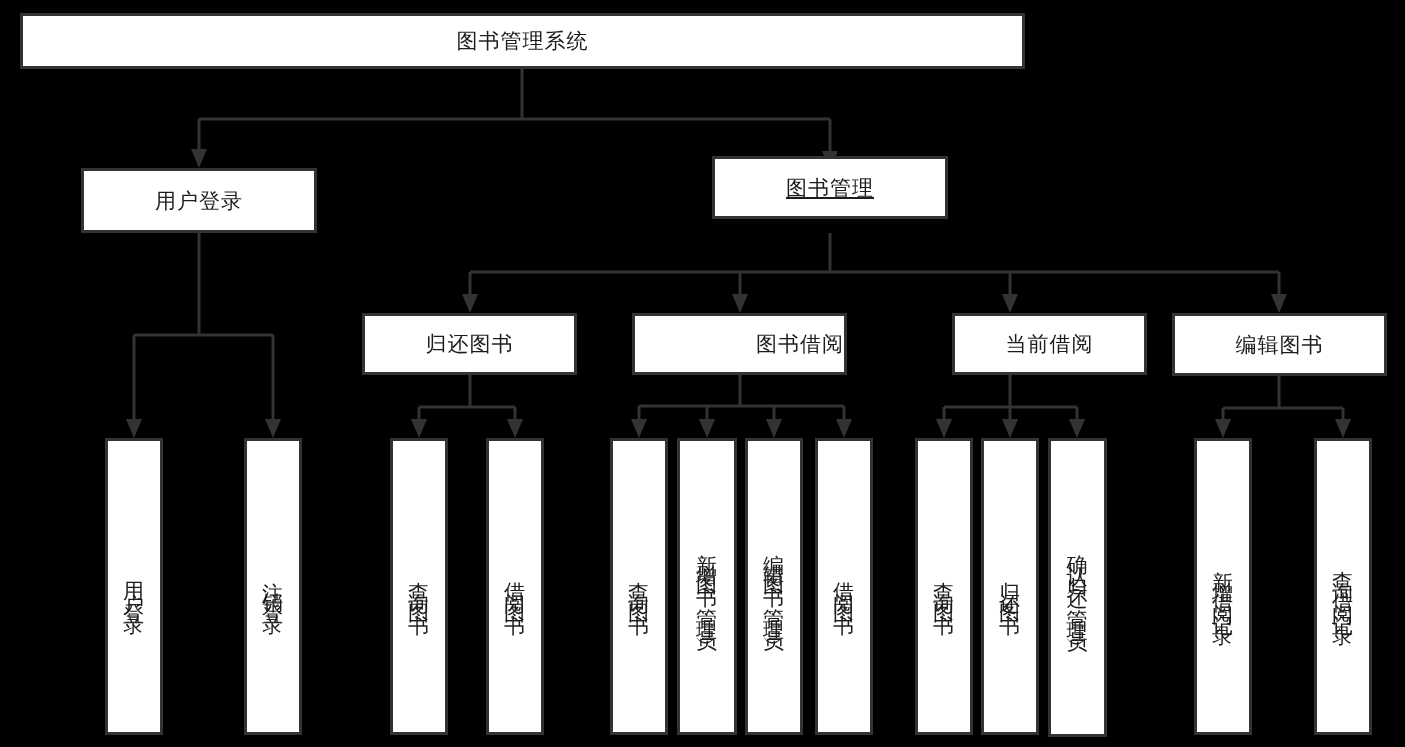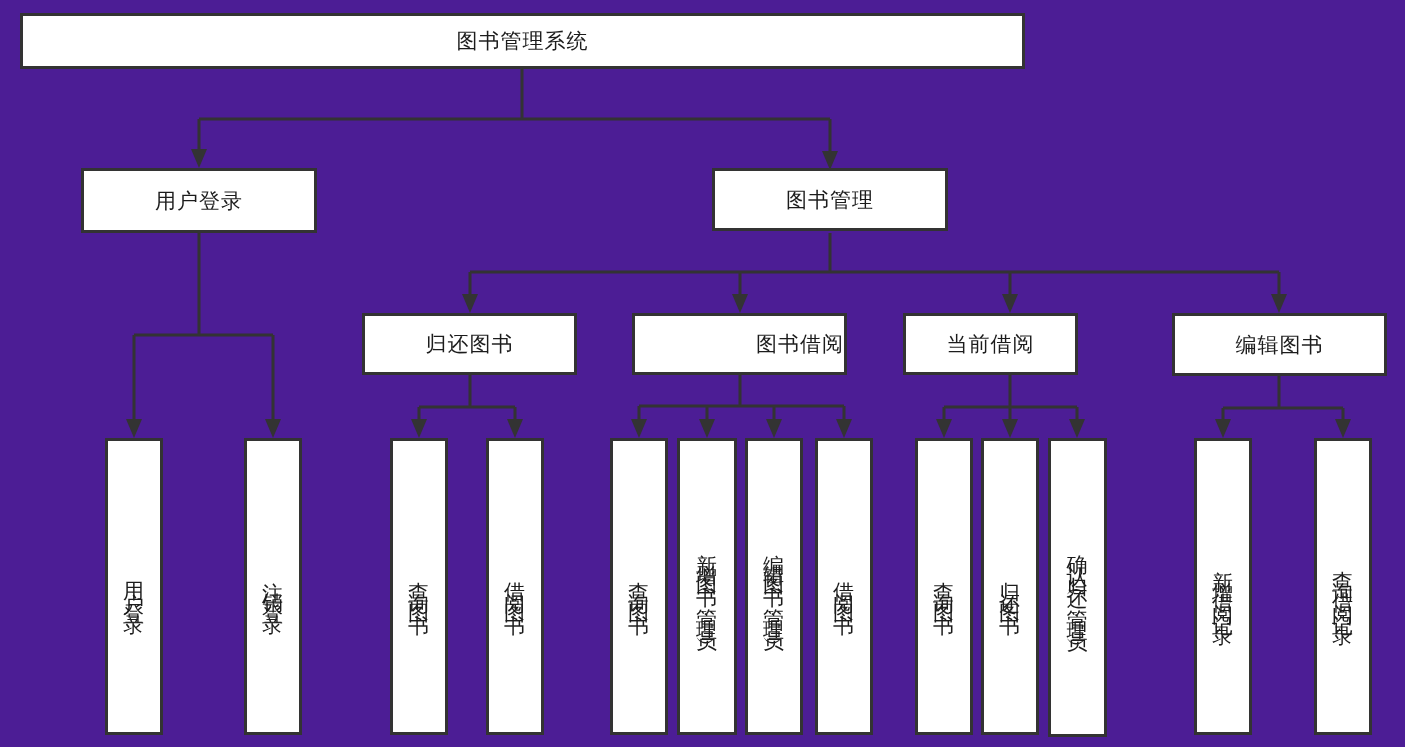--- a/index.html
+++ b/index.html
@@ -1,20 +1,20 @@
 <!DOCTYPE html>
 <html><head>
 <meta charset="utf-8">
 <style>
   html, body { margin: 0; padding: 0; background: #ffffff; }
   .canvas {
     position: relative;
     width: 1405px;
     height: 747px;
-    background: #4c1d95;
+    background: #000000;
     overflow: hidden;
     font-family: "Liberation Sans", "DejaVu Sans", sans-serif;
   }
   .connectors {
     position: absolute;
     left: 0; top: 0;
     width: 1405px; height: 747px;
   }
   .node {
     position: absolute;
@@ -33,24 +33,24 @@
   .leaf {
     writing-mode: vertical-rl;
     text-orientation: mixed;
     letter-spacing: 11px;
     font-size: 21px;
     border-width: 3px;
   }
   
   .n-root  { left: 20px;   top: 13px;  width: 1005px; height: 56px; }
   .n-l2a   { left: 81px;   top: 168px; width: 236px;  height: 65px; }
-  .n-l2b   { left: 712px;  top: 168px; width: 236px;  height: 63px; }
+  .n-l2b   { left: 712px;  top: 156px; width: 236px;  height: 63px; text-decoration: underline; }
   .n-l3a   { left: 362px;  top: 313px; width: 215px;  height: 62px; }
   .n-l3b   { left: 632px;  top: 313px; width: 215px;  height: 62px; justify-content: flex-end; }
-  .n-l3c   { left: 903px;  top: 313px; width: 175px;  height: 62px; }
+  .n-l3c   { left: 952px;  top: 313px; width: 195px;  height: 62px; }
   .n-l3d   { left: 1172px; top: 313px; width: 215px;  height: 63px; }
   .n-a1 { left: 105px;  top: 438px; width: 58px; height: 297px; }
   .n-a2 { left: 244px;  top: 438px; width: 58px; height: 297px; }
   .n-b1 { left: 390px;  top: 438px; width: 58px; height: 297px; }
   .n-b2 { left: 486px;  top: 438px; width: 58px; height: 297px; }
   .n-c1 { left: 610px;  top: 438px; width: 58px; height: 297px; }
   .n-c2 { left: 677px;  top: 438px; width: 60px; height: 297px; }
   .n-c3 { left: 745px;  top: 438px; width: 58px; height: 297px; }
   .n-c4 { left: 815px;  top: 438px; width: 58px; height: 297px; }
   .n-d1 { left: 915px;  top: 438px; width: 58px; height: 297px; }

